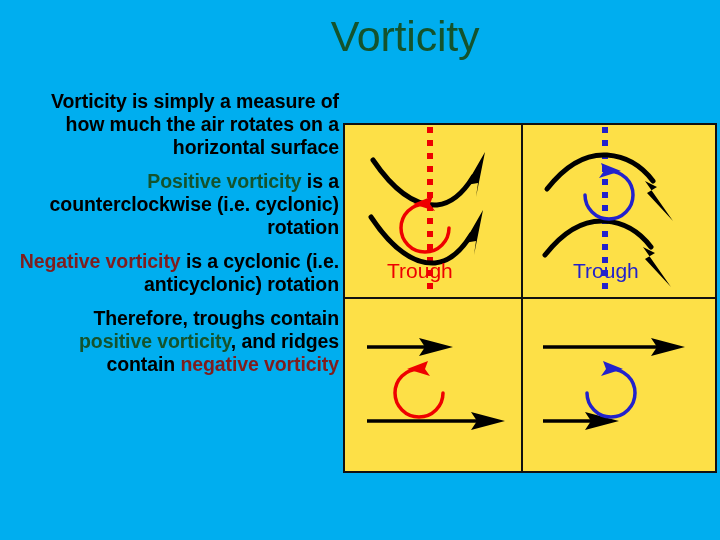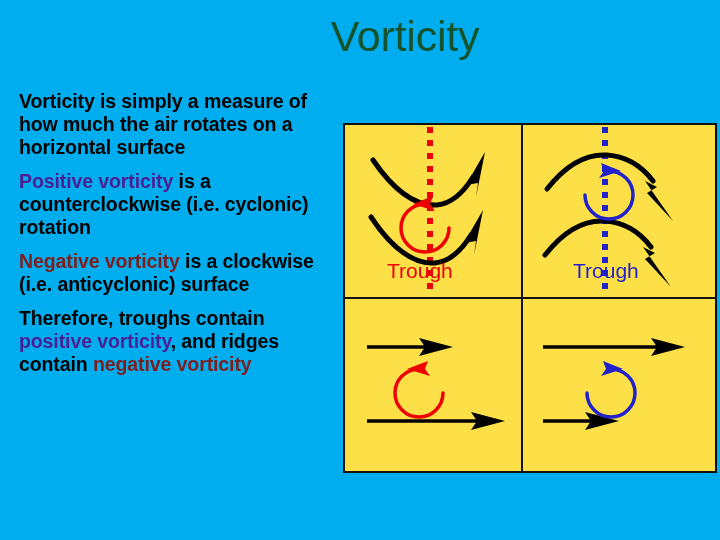--- a/index.html
+++ b/index.html
@@ -32,31 +32,32 @@
     color: #14532d;
     line-height: 1.05;
     letter-spacing: -0.2px;
     padding-left: 45px;
   }
   #body-text {
     position: absolute;
     left: 19px;
     top: 90px;
     width: 320px;
+    text-align: right;
   }
   .para {
     font-size: 19.5px;
     font-weight: bold;
     color: #000000;
     line-height: 23px;
     margin: 0 0 11px 0;
     letter-spacing: -0.1px;
   }
   .para:last-child { margin-bottom: 0; }
-  .red { color: #4c1d95; }
+  .red { color: #14532d; }
   .blue { color: #7f1d1d; }
 
   #diagram-panel {
     position: absolute;
     left: 343px;
     top: 123px;
     width: 374px;
     height: 350px;
     background: #fde047;
     border: 2px solid #111111;
@@ -102,21 +103,21 @@
 <div id="slide">
 
   <div id="slide-title">Vorticity</div>
 
   <div id="body-text">
 
     <p class="para"><span>Vorticity is simply a measure of how much the air rotates on a horizontal surface</span></p>
 
     <p class="para"><span class="red">Positive vorticity</span><span> is a counterclockwise (i.e. cyclonic) rotation</span></p>
 
-    <p class="para"><span class="blue">Negative vorticity</span><span> is a clockwise (i.e. anticyclonic) surface</span></p>
+    <p class="para"><span class="blue">Negative vorticity</span><span> is a cyclonic (i.e. anticyclonic) rotation</span></p>
 
     <p class="para"><span>Therefore, troughs contain </span><span class="red">positive vorticity</span><span>, and ridges contain </span><span class="blue">negative vorticity</span></p>
 
   </div>
 
   <div id="diagram-panel">
 
     <div class="divider-v"></div>
     <div class="divider-h"></div>
 

